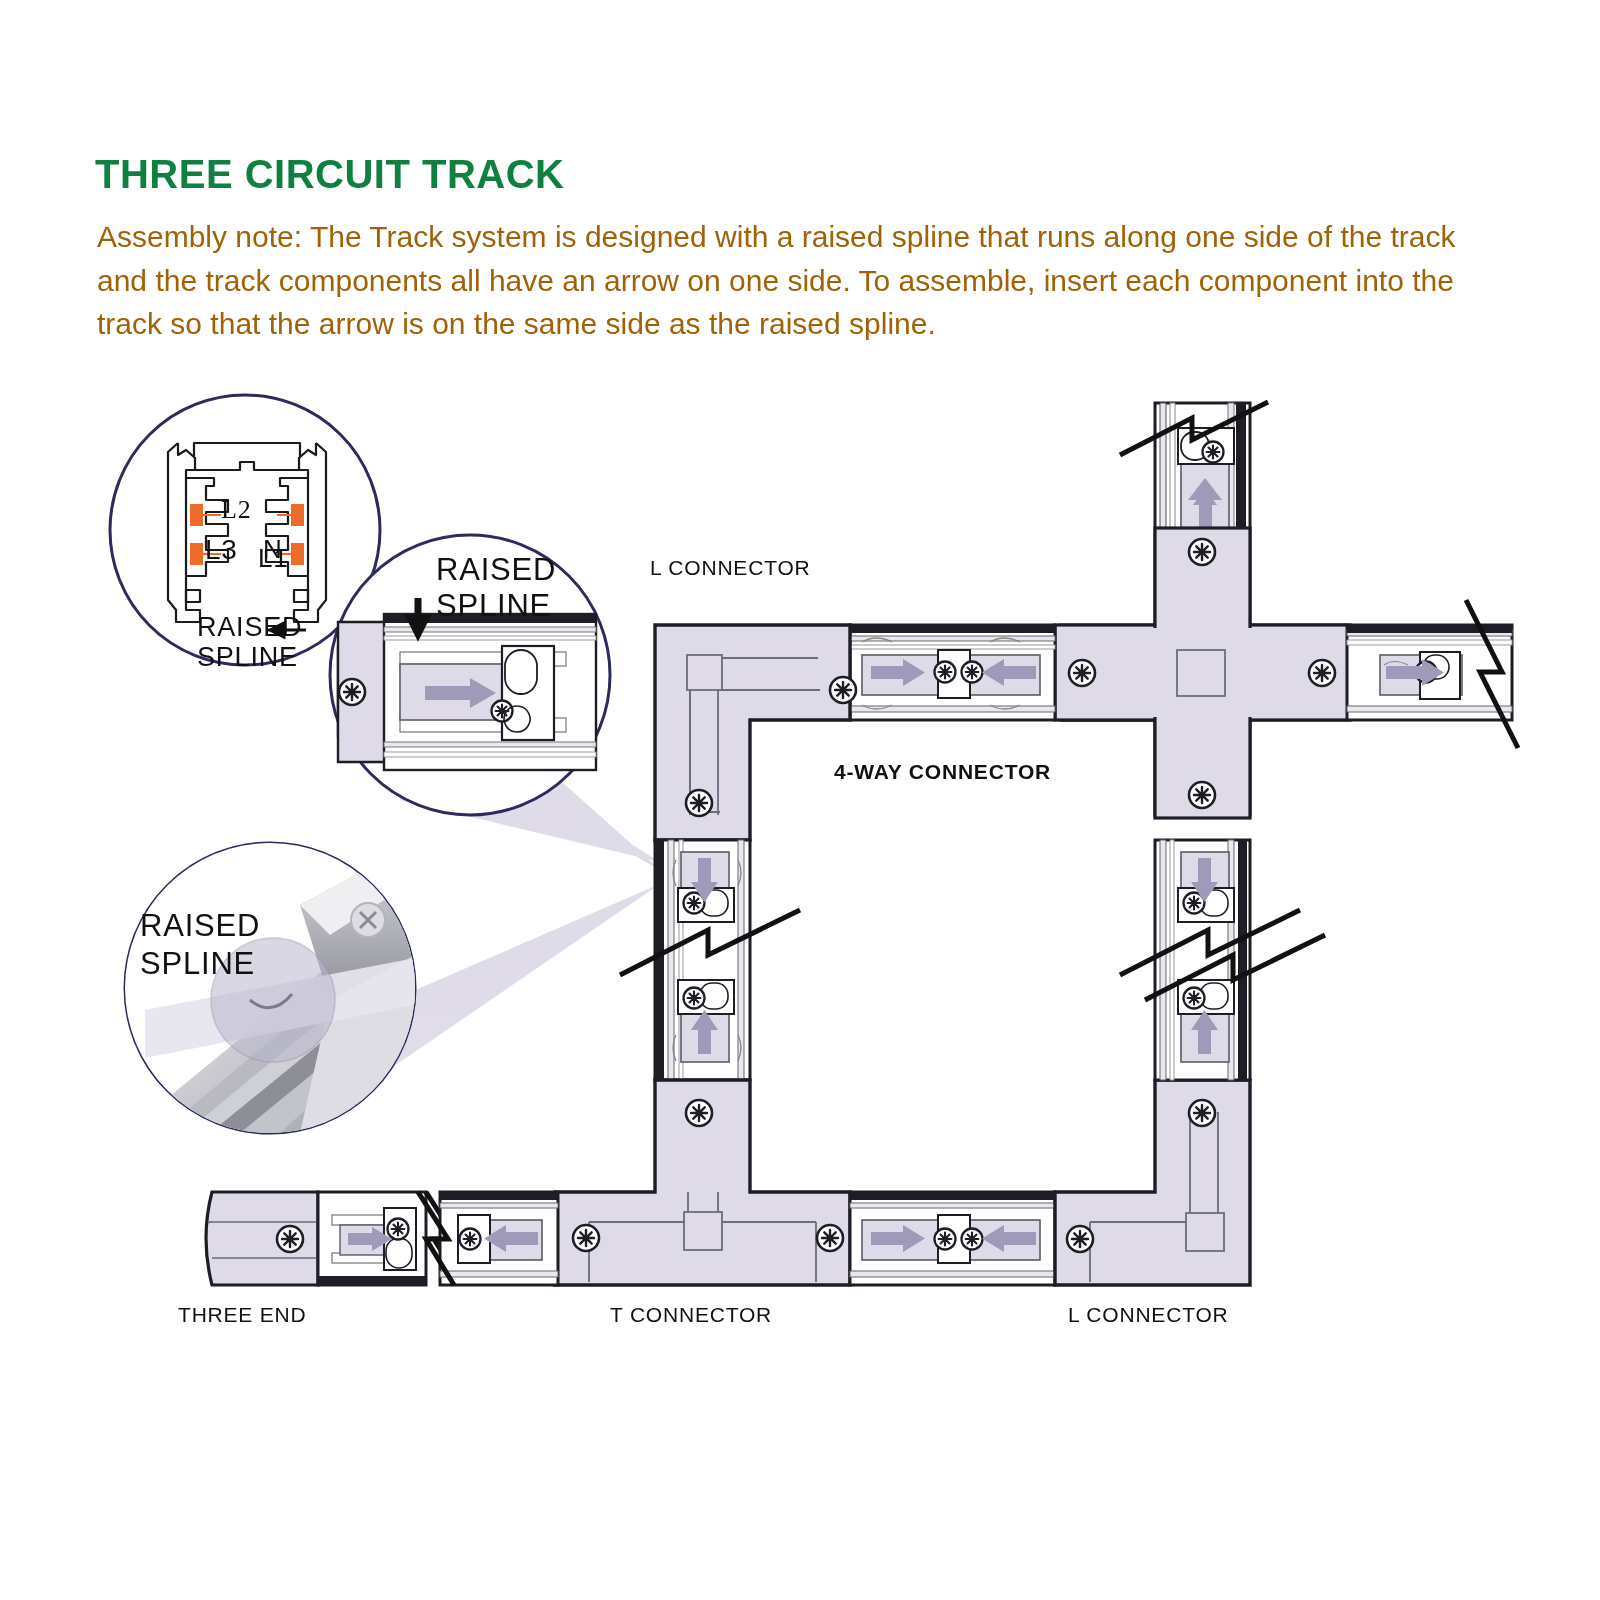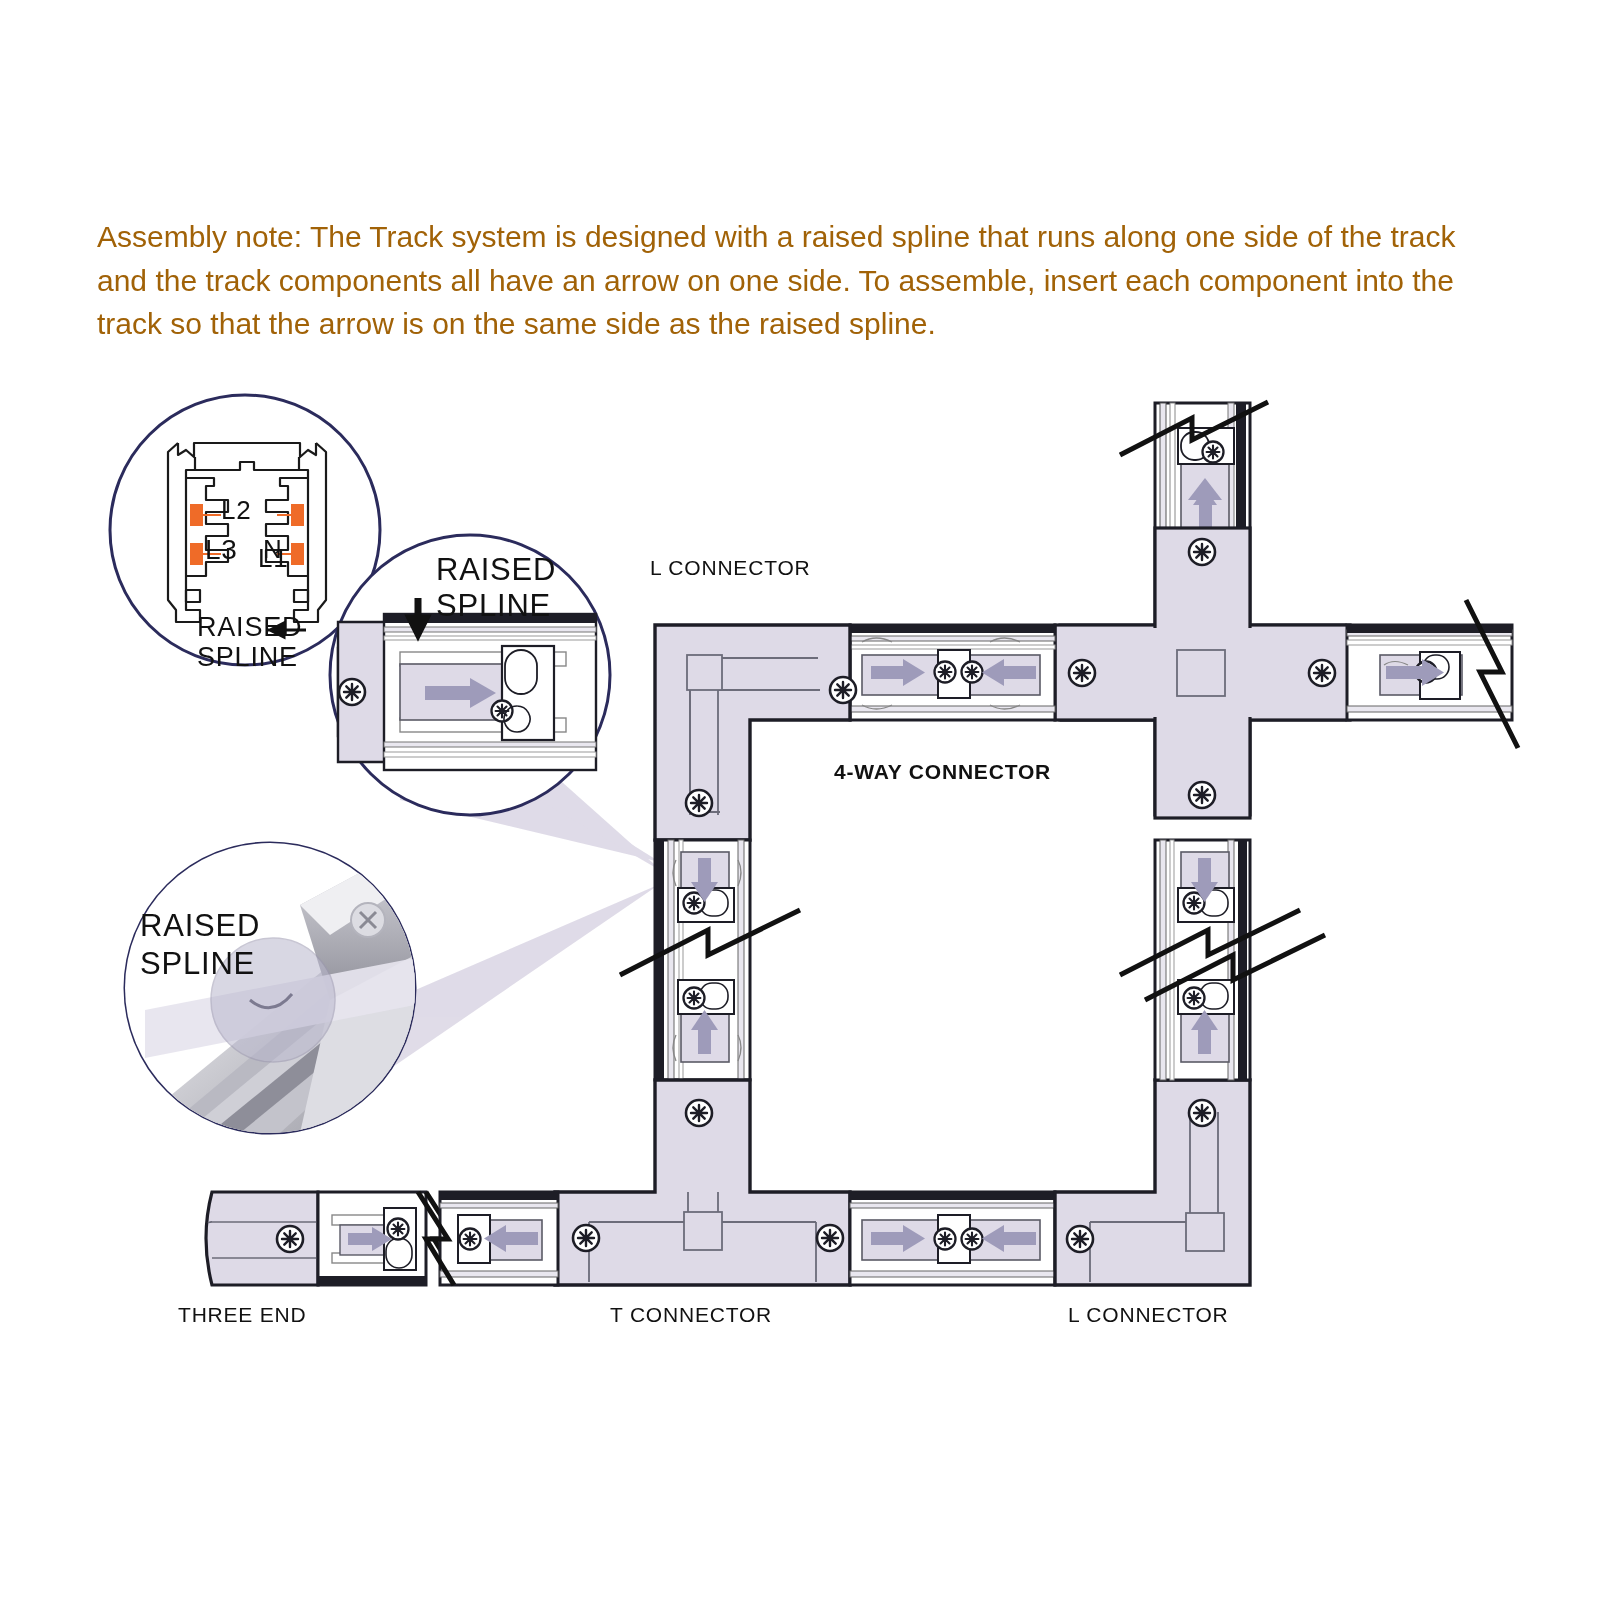--- a/index.html
+++ b/index.html
@@ -16,20 +16,21 @@
        white-space:nowrap;}
   .lbl.small{font-size:27px;line-height:1.12;}
 
   svg.canvas{position:absolute;left:0;top:0;width:1600px;height:1600px;}
 </style>
 </head>
 <body>
 
 <div id="root">
 
+  <div class="title" style="color: rgb(16, 128, 64);">THREE CIRCUIT TRACK</div>
   <div class="note">Assembly note: The Track system is designed with a raised spline that runs along one side of the track and the track components all have an arrow on one side. To assemble, insert each component into the track so that the arrow is on the same side as the raised spline.</div>
 
   <svg class="canvas" viewBox="0 0 1600 1600">
     <defs>
       <g id="screw">
         <circle cx="0" cy="0" r="13" fill="#fff" stroke="#1d1d26" stroke-width="2.6"></circle>
         <path d="M0,-8 L0,8 M-8,0 L8,0 M-5.7,-5.7 L5.7,5.7 M-5.7,5.7 L5.7,-5.7" stroke="#1d1d26" stroke-width="2.4" stroke-linecap="round"></path>
       </g>
       <g id="screwsm">
         <circle cx="0" cy="0" r="10.5" fill="#fff" stroke="#1d1d26" stroke-width="2.3"></circle>
@@ -330,21 +331,21 @@
         <path d="M250,1000 q22,18 42,-6" fill="none" stroke="#7c7a90" stroke-width="3"></path>
       </g>
     </g>
 
   </svg>
 
   <div class="lbl small" style="left:197px;top:612px;">
     <span>RAISED</span><br>
     <span>SPLINE</span>
   </div>
-  <div class="lbl" style="left:221px;top:495px;font-size:26px;">L2</div>
+  <div class="lbl" style="left:221px;top:495px;font-size:26px;font-family:Liberation Serif, serif;">L2</div>
   <div class="lbl" style="left:258px;top:495px;font-size:26px;margin-top:48px;">L1</div>
   <div class="lbl" style="left:205px;top:534px;font-size:28px;">L3</div>
   <div class="lbl" style="left:263px;top:534px;font-size:26px;">N</div>
 
   <div class="lbl" style="left:436px;top:552px;font-size:31px;">RAISED</div>
   <div class="lbl" style="left:436px;top:588px;font-size:31px;">SPLINE</div>
 
   <div class="lbl" style="left:140px;top:908px;font-size:31px;">RAISED</div>
   <div class="lbl" style="left:140px;top:946px;font-size:31px;">SPLINE</div>
 

